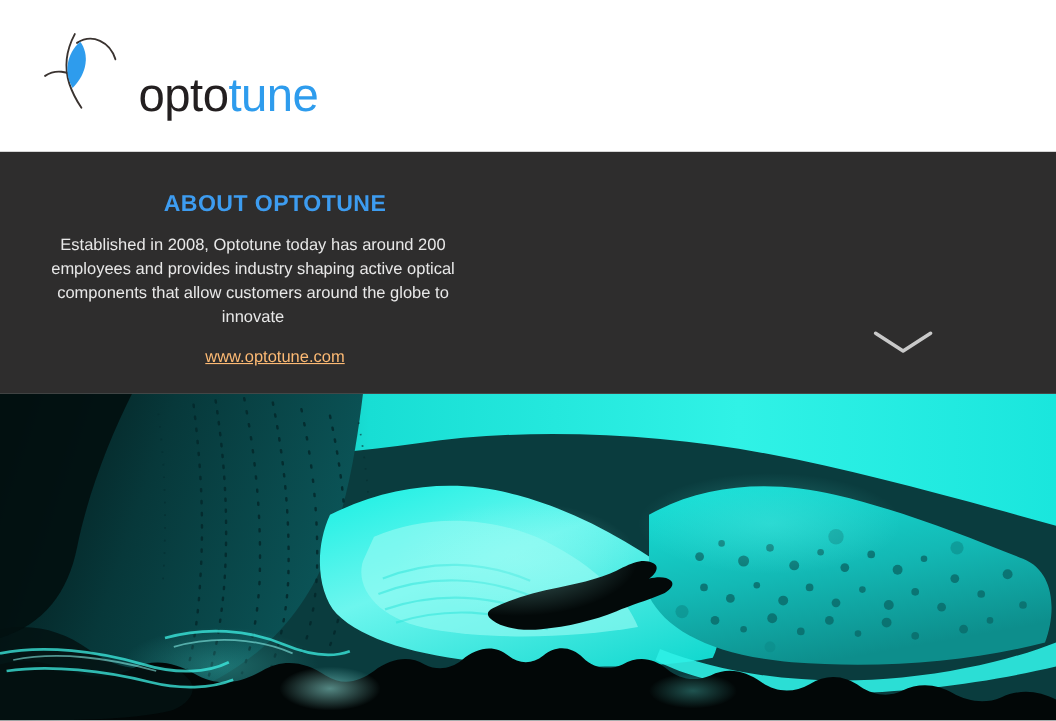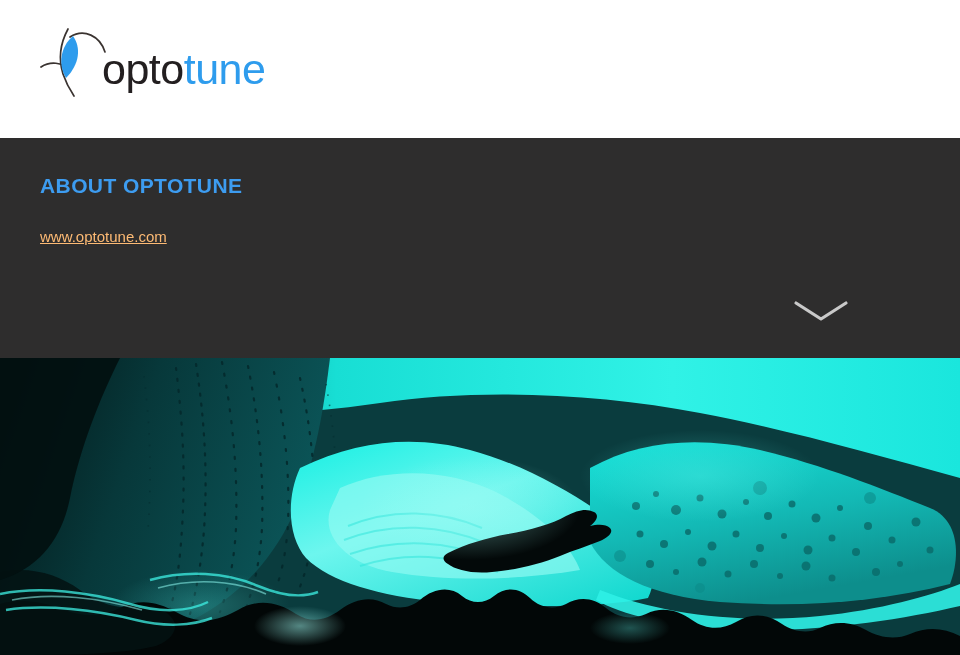--- a/index.html
+++ b/index.html
@@ -12,21 +12,21 @@
   .page { position:relative; width:960px; height:655px; }
 
   
   .header {
     position:absolute; top:0; left:0;
     width:960px; height:138px;
     background:#ffffff;
   }
   .logo-wrap {
     position:absolute; left:40px; top:22px;
-    display:flex; align-items:center; height:80px;
+    display:flex; align-items:flex-end; height:80px;gap:24px;
   }
   .logo-mark { width:66px; height:76px; display:block; flex:none; margin-right:2px; }
   .wordmark {
     font-size:43px; letter-spacing:-0.5px;
     font-weight:400; line-height:1;
     position:relative; top:7px; left:-6px;
     white-space:nowrap;
   }
   .wm-opto { color:#231f20; }
   .wm-tune { color:#2e9ced; }
@@ -42,21 +42,21 @@
     cursor:pointer;
     display:flex; align-items:center; justify-content:center;
   }
 
   
   .about {
     position:absolute; top:138px; left:0;
     width:960px; height:220px;
     background:#2e2d2d;
   }
-  .about-inner { position:absolute; left:40px; top:36px; width:420px; }
+  .about-inner { position:absolute; left:40px; top:36px; width:420px;text-align:center; }
   .about-title {
     color:#3d9cf0;
     font-size:21px;
     font-weight:bold;
     letter-spacing:0.4px;
     margin-bottom:14px;
   }
   .about-text {
     color:#e8e8e8;
     font-size:15px;
@@ -106,20 +106,21 @@
       <div class="wordmark">
         <span class="wm-opto">opto</span><span class="wm-tune">tune</span>
       </div>
     </div>
 
   </div>
 
   <div class="about">
     <div class="about-inner">
       <div class="about-title">ABOUT OPTOTUNE</div>
+      <div class="about-text">Established in 2008, Optotune today has around 200 employees and provides industry shaping active optical components that allow customers around the globe to innovate</div>
       <a class="about-link">www.optotune.com</a>
     </div>
 
     <svg class="chevron" viewBox="0 0 58 26">
       <path d="M4 5 L29 21 L54 5" fill="none" stroke="#c9c9c9" stroke-width="3.2" stroke-linecap="round" stroke-linejoin="round"></path>
     </svg>
   </div>
 
   <div class="hero">
     <svg viewBox="0 0 960 297" preserveAspectRatio="none">

